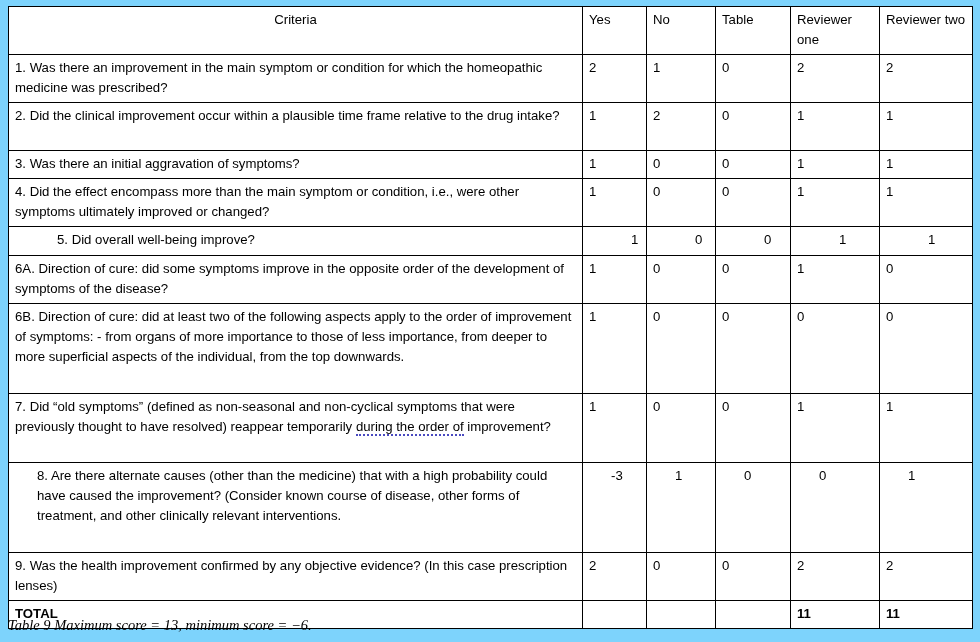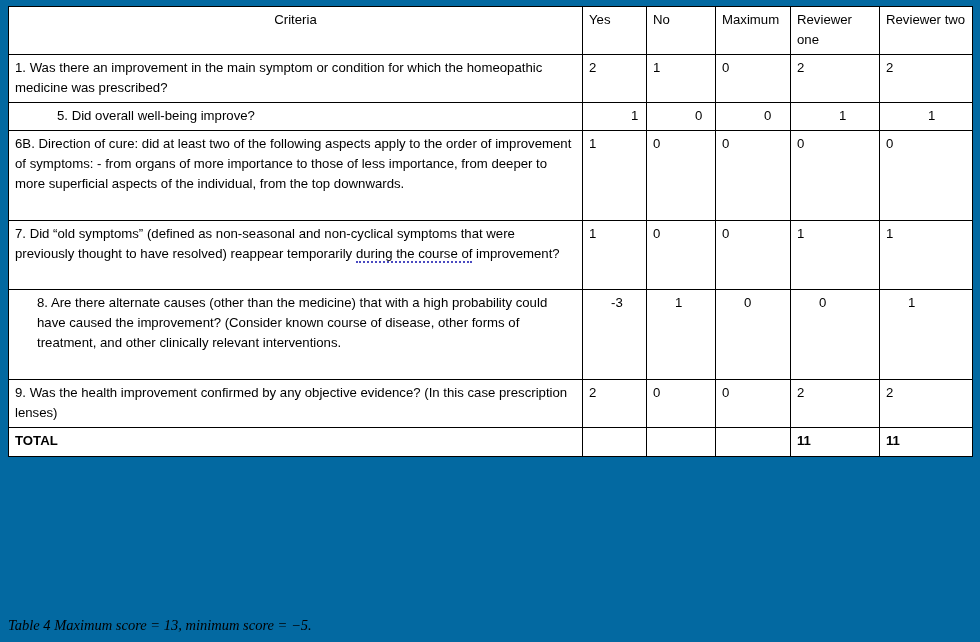--- a/index.html
+++ b/index.html
@@ -11,21 +11,21 @@
     width: 980px;
     height: 642px;
     font-family: "Liberation Sans", sans-serif;
     color: #000000;
     overflow: hidden;
   }
   #page {
     position: relative;
     width: 980px;
     height: 642px;
-    background: #0369a1;
+    background: #7dd3fc;
   }
   #table-wrap {
     position: absolute;
     left: 8px;
     top: 6px;
     width: 964px;
   }
   table.assessment {
     border-collapse: collapse;
     table-layout: fixed;
@@ -129,60 +129,92 @@
         <col class="c-no">
         <col class="c-unsure">
         <col class="c-r1">
         <col class="c-r2">
       </colgroup>
       <thead>
         <tr class="h-head">
           <th class="head-criteria">Criteria</th>
           <th>Yes</th>
           <th>No</th>
-          <th>Maximum</th>
+          <th>Table</th>
           <th>Reviewer one</th>
           <th>Reviewer two</th>
         </tr>
       </thead>
       <tbody>
 
         <tr class="r1">
           <td class="crit">1. Was there an improvement in the main symptom or condition for which the homeopathic medicine was prescribed?</td>
           <td class="num">2</td>
           <td class="num">1</td>
           <td class="num">0</td>
           <td class="num-bold">2</td>
           <td class="num-bold">2</td>
         </tr>
 
-
-
+        <tr class="r2">
+          <td class="crit">2. Did the clinical improvement occur within a plausible time frame relative to the drug intake?</td>
+          <td class="num">1</td>
+          <td class="num">2</td>
+          <td class="num">0</td>
+          <td class="num-bold">1</td>
+          <td class="num-bold">1</td>
+        </tr>
+
+        <tr class="r3">
+          <td class="crit">3. Was there an initial aggravation of symptoms?</td>
+          <td class="num">1</td>
+          <td class="num">0</td>
+          <td class="num">0</td>
+          <td class="num-bold">1</td>
+          <td class="num-bold">1</td>
+        </tr>
+
+        <tr class="r4">
+          <td class="crit">4. Did the effect encompass more than the main symptom or condition, i.e., were other symptoms ultimately improved or changed?</td>
+          <td class="num">1</td>
+          <td class="num">0</td>
+          <td class="num">0</td>
+          <td class="num-bold">1</td>
+          <td class="num-bold">1</td>
+        </tr>
 
         <tr class="r5">
           <td class="crit">5. Did overall well-being improve?</td>
           <td class="num">1</td>
           <td class="num">0</td>
           <td class="num">0</td>
           <td class="num-bold">1</td>
           <td class="num-bold">1</td>
         </tr>
 
+        <tr class="r6a">
+          <td class="crit">6A. Direction of cure: did some symptoms improve in the opposite order of the development of symptoms of the disease?</td>
+          <td class="num">1</td>
+          <td class="num">0</td>
+          <td class="num">0</td>
+          <td class="num-bold">1</td>
+          <td class="num-bold">0</td>
+        </tr>
 
         <tr class="r6b">
           <td class="crit">6B. Direction of cure: did at least two of the following aspects apply to the order of improvement of symptoms: - from organs of more importance to those of less importance, from deeper to more superficial aspects of the individual, from the top downwards.</td>
           <td class="num">1</td>
           <td class="num">0</td>
           <td class="num">0</td>
           <td class="num-bold">0</td>
           <td class="num-bold">0</td>
         </tr>
 
         <tr class="r7">
-          <td class="crit"><span>7. Did “old symptoms” (defined as non-seasonal and non-cyclical symptoms that were previously thought to have resolved) reappear temporarily </span><span class="grammar-underline">during the course of</span><span> improvement?</span></td>
+          <td class="crit"><span>7. Did “old symptoms” (defined as non-seasonal and non-cyclical symptoms that were previously thought to have resolved) reappear temporarily </span><span class="grammar-underline">during the order of</span><span> improvement?</span></td>
           <td class="num">1</td>
           <td class="num">0</td>
           <td class="num">0</td>
           <td class="num-bold">1</td>
           <td class="num-bold">1</td>
         </tr>
 
         <tr class="r8">
           <td class="crit">8. Are there alternate causes (other than the medicine) that with a high probability could have caused the improvement? (Consider known course of disease, other forms of treatment, and other clinically relevant interventions.</td>
           <td class="num">-3</td>
@@ -208,15 +240,15 @@
           <td class="num"></td>
           <td class="num"></td>
           <td class="num-bold">11</td>
           <td class="num-bold">11</td>
         </tr>
 
       </tbody>
     </table>
   </div>
 
-  <div id="caption">Table 4 Maximum score = 13, minimum score = −5.</div>
+  <div id="caption">Table 9 Maximum score = 13, minimum score = −6.</div>
 
 </div>
 
 </body></html>

